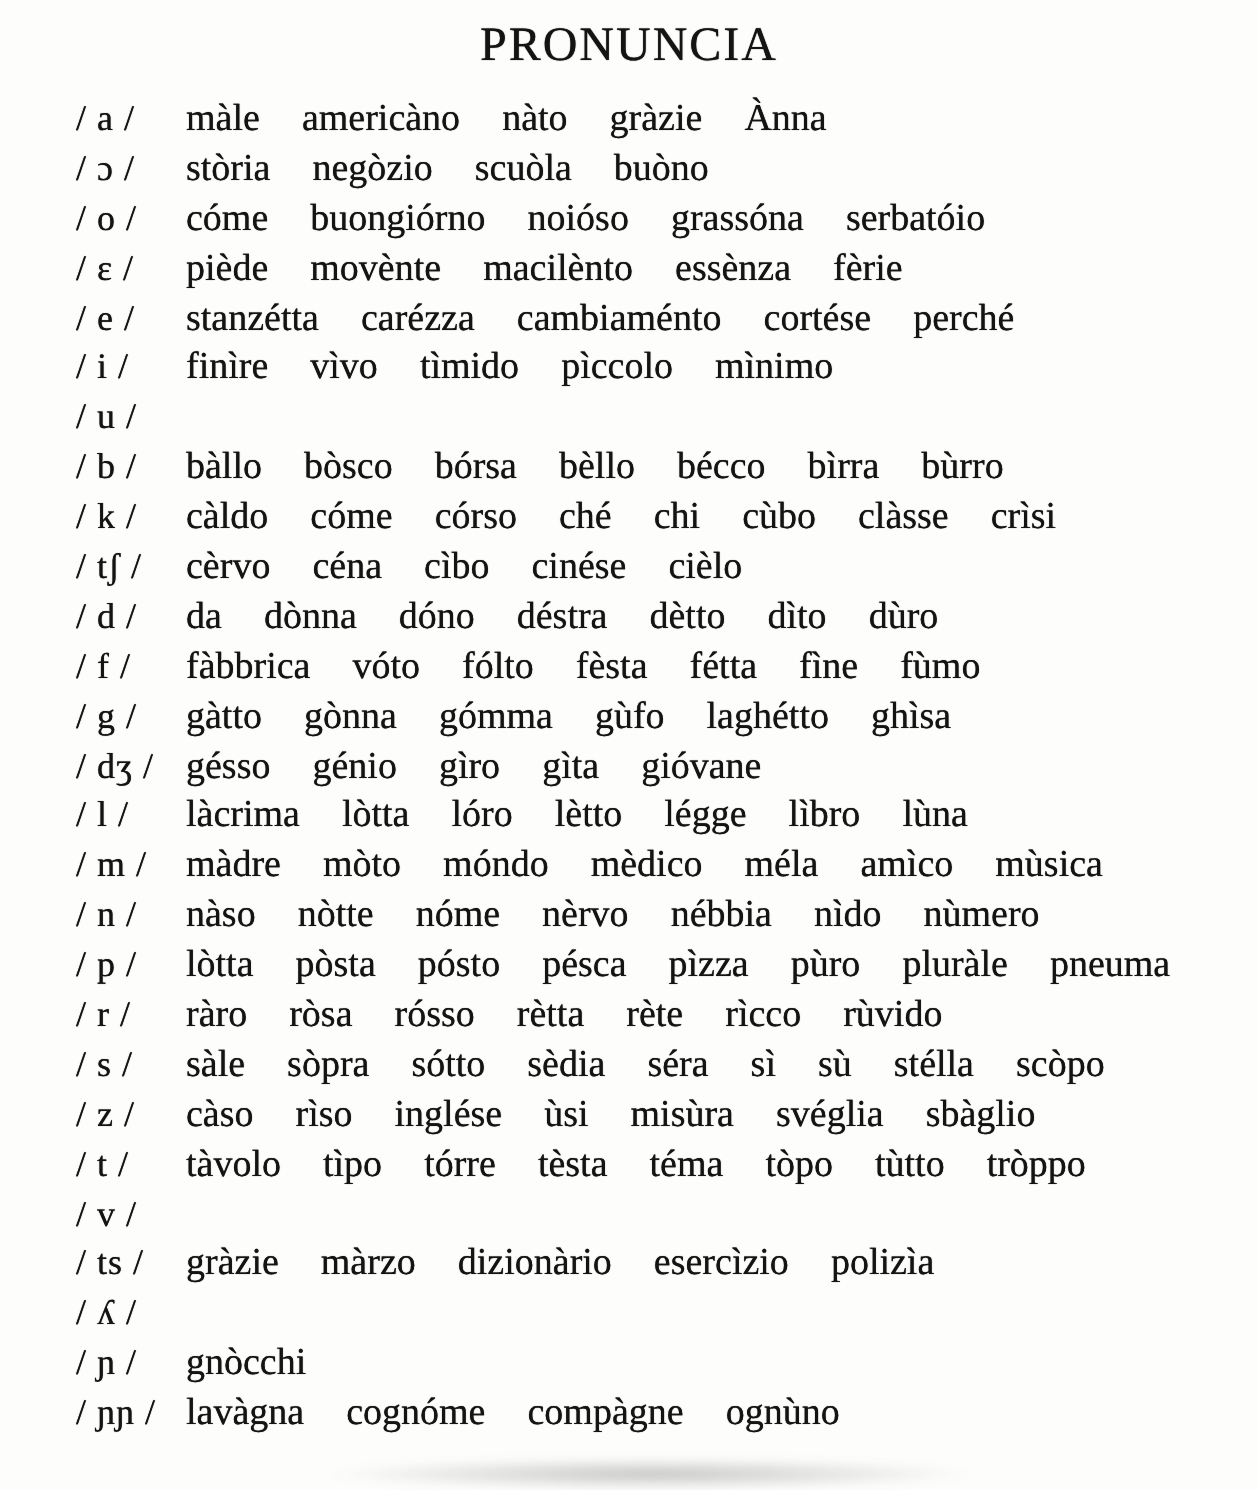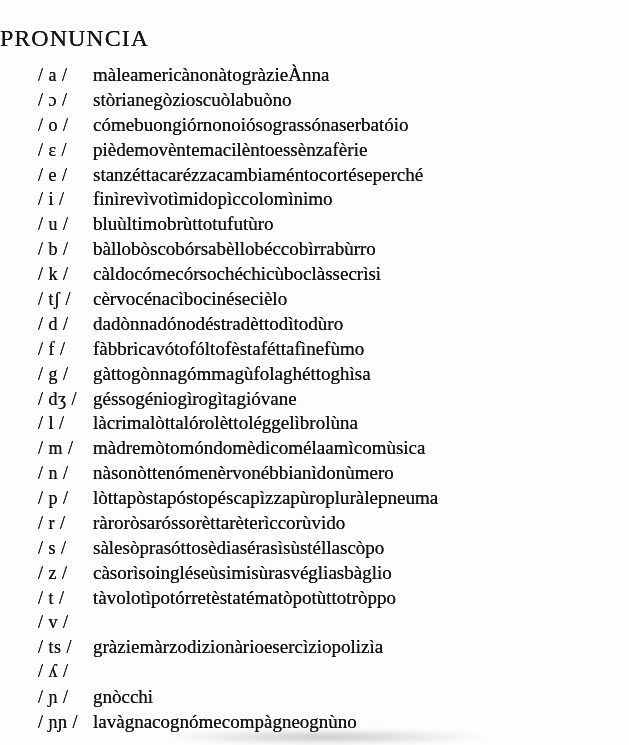--- a/index.html
+++ b/index.html
@@ -14,45 +14,46 @@
     font-family: "Liberation Serif", "DejaVu Serif", serif;
     overflow: hidden;
     position: relative;
   }
   .page {
     width: 100%;
     height: 100%;
     position: relative;
   }
   .title {
-    text-align: left;
+    text-align: center;
     font-size: 24px;
     font-weight: 500;
     letter-spacing: 1px;
-    padding-top: 23px;
+    padding-top: 8px;
     line-height: 30px;
     text-shadow: 0 0 0.5px currentColor;
   }
   .rows {
     margin: 11px 0 0 38px;
   }
   .row {
     display: flex;
     align-items: baseline;
     height: 24.9px;
     white-space: nowrap;
   }
   .sym {
     flex: 0 0 55px;
     font-size: 18px;
     letter-spacing: 0.5px;
     text-shadow: 0 0 0.4px currentColor;
   }
   .words {
     display: flex;
+    gap: 21px;
     font-size: 19px;
     text-shadow: 0 0 0.4px currentColor;
   }
   .scan-smudge {
     position: absolute;
     left: 165px;
     bottom: 0;
     width: 320px;
     height: 16px;
     background: radial-gradient(ellipse at center, rgba(60,60,60,0.28) 0%, rgba(60,60,60,0.10) 45%, rgba(60,60,60,0) 72%);
@@ -126,27 +127,20 @@
           <span class="word">finìre</span>
           <span class="word">vìvo</span>
           <span class="word">tìmido</span>
           <span class="word">pìccolo</span>
           <span class="word">mìnimo</span>
         </span>
   </div>
 
   <div class="row">
     <span class="sym">/ u /</span>
-    <span class="words">
-          <span class="word">blu</span>
-          <span class="word">ùltimo</span>
-          <span class="word">brùtto</span>
-          <span class="word">tu</span>
-          <span class="word">futùro</span>
-        </span>
   </div>
 
   <div class="row">
     <span class="sym">/ b /</span>
     <span class="words">
           <span class="word">bàllo</span>
           <span class="word">bòsco</span>
           <span class="word">bórsa</span>
           <span class="word">bèllo</span>
           <span class="word">bécco</span>

